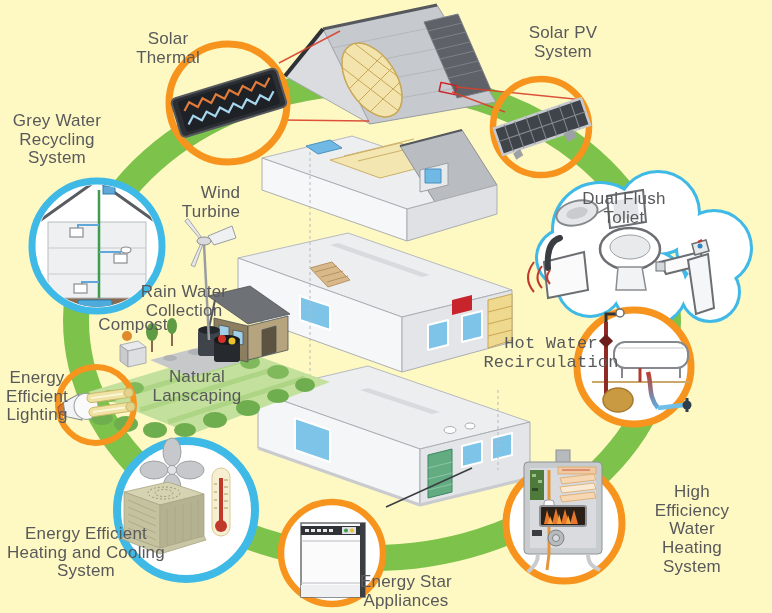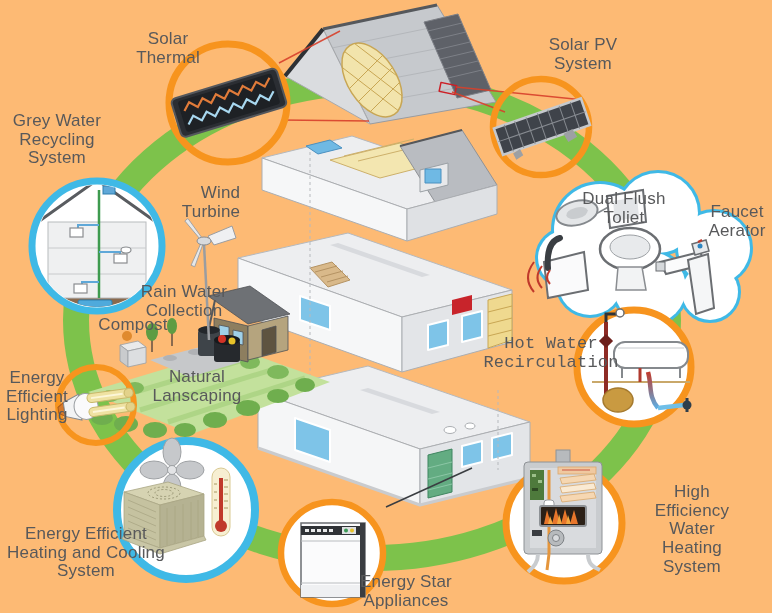--- a/index.html
+++ b/index.html
@@ -1,18 +1,18 @@
 <!DOCTYPE html>
 <html><head>
 <meta charset="utf-8">
 <title>Eco Friendly House Features</title>
 <style>
   html,body{margin:0;padding:0;background:#ffffff;}
   .stage{
-    position:relative;width:772px;height:613px;background:#fdba74;overflow:hidden;
+    position:relative;width:772px;height:613px;background:#fef9c3;overflow:hidden;
     font-family:"Liberation Sans",sans-serif;
   }
   .stage svg{position:absolute;left:0;top:0;}
   .lbl{
     position:absolute;transform:translateX(-50%);text-align:center;
     white-space:pre-line;font-size:17px;line-height:1.1;color:#58595B;
     letter-spacing:.2px;pointer-events:none;
   }
 </style>
 </head>
@@ -435,39 +435,37 @@
       <circle cx="130" cy="397.5" r="4.5" fill="#E3D28A" stroke="#C9B86A"></circle>
       <circle cx="130" cy="411.5" r="4.5" fill="#E3D28A" stroke="#C9B86A"></circle>
       <line x1="92" y1="397.5" x2="124" y2="397.5" stroke="#FCF6D8" stroke-width="2"></line>
       <line x1="92" y1="411.5" x2="124" y2="411.5" stroke="#FCF6D8" stroke-width="2"></line>
     </g>
   </g>
 </svg>
 
 <div class="lbl" style="left:168px;top:30px;">Solar
 Thermal</div>
-<div class="lbl" style="left:563px;top:36px;margin-left:20px;">Solar PV
+<div class="lbl" style="left:563px;top:24px;">Solar PV
 System</div>
 <div class="lbl" style="left:57px;top:112px;">Grey Water
 Recycling
 System</div>
 <div class="lbl" style="left:211px;top:184px;text-align:right;">Wind
 Turbine</div>
 <div class="lbl" style="left:184px;top:283px;text-align:center;">Rain Water
 Collection</div>
 <div class="lbl" style="left:133px;top:316px;">Compost</div>
 <div class="lbl" style="left:197px;top:368px;">Natural
 Lanscaping</div>
 <div class="lbl" style="left:37px;top:369px;">Energy
 Efficient
 Lighting</div>
 <div class="lbl" style="left:624px;top:142px;margin-top:48px;">Dual Flush
 Toliet</div>
-<div class="lbl" style="left:737px;top:203px;">Faucet
-Aerator</div>
 <div class="lbl" style="left:551px;top:335px;font-family:Liberation Mono, monospace;">Hot Water
 Recirculation</div>
 <div class="lbl" style="left:692px;top:483px;">High Efficiency
 Water Heating
 System</div>
 <div class="lbl" style="left:406px;top:573px;">Energy Star
 Appliances</div>
 <div class="lbl" style="left:86px;top:525px;">Energy Efficient
 Heating and Cooling
 System</div>

